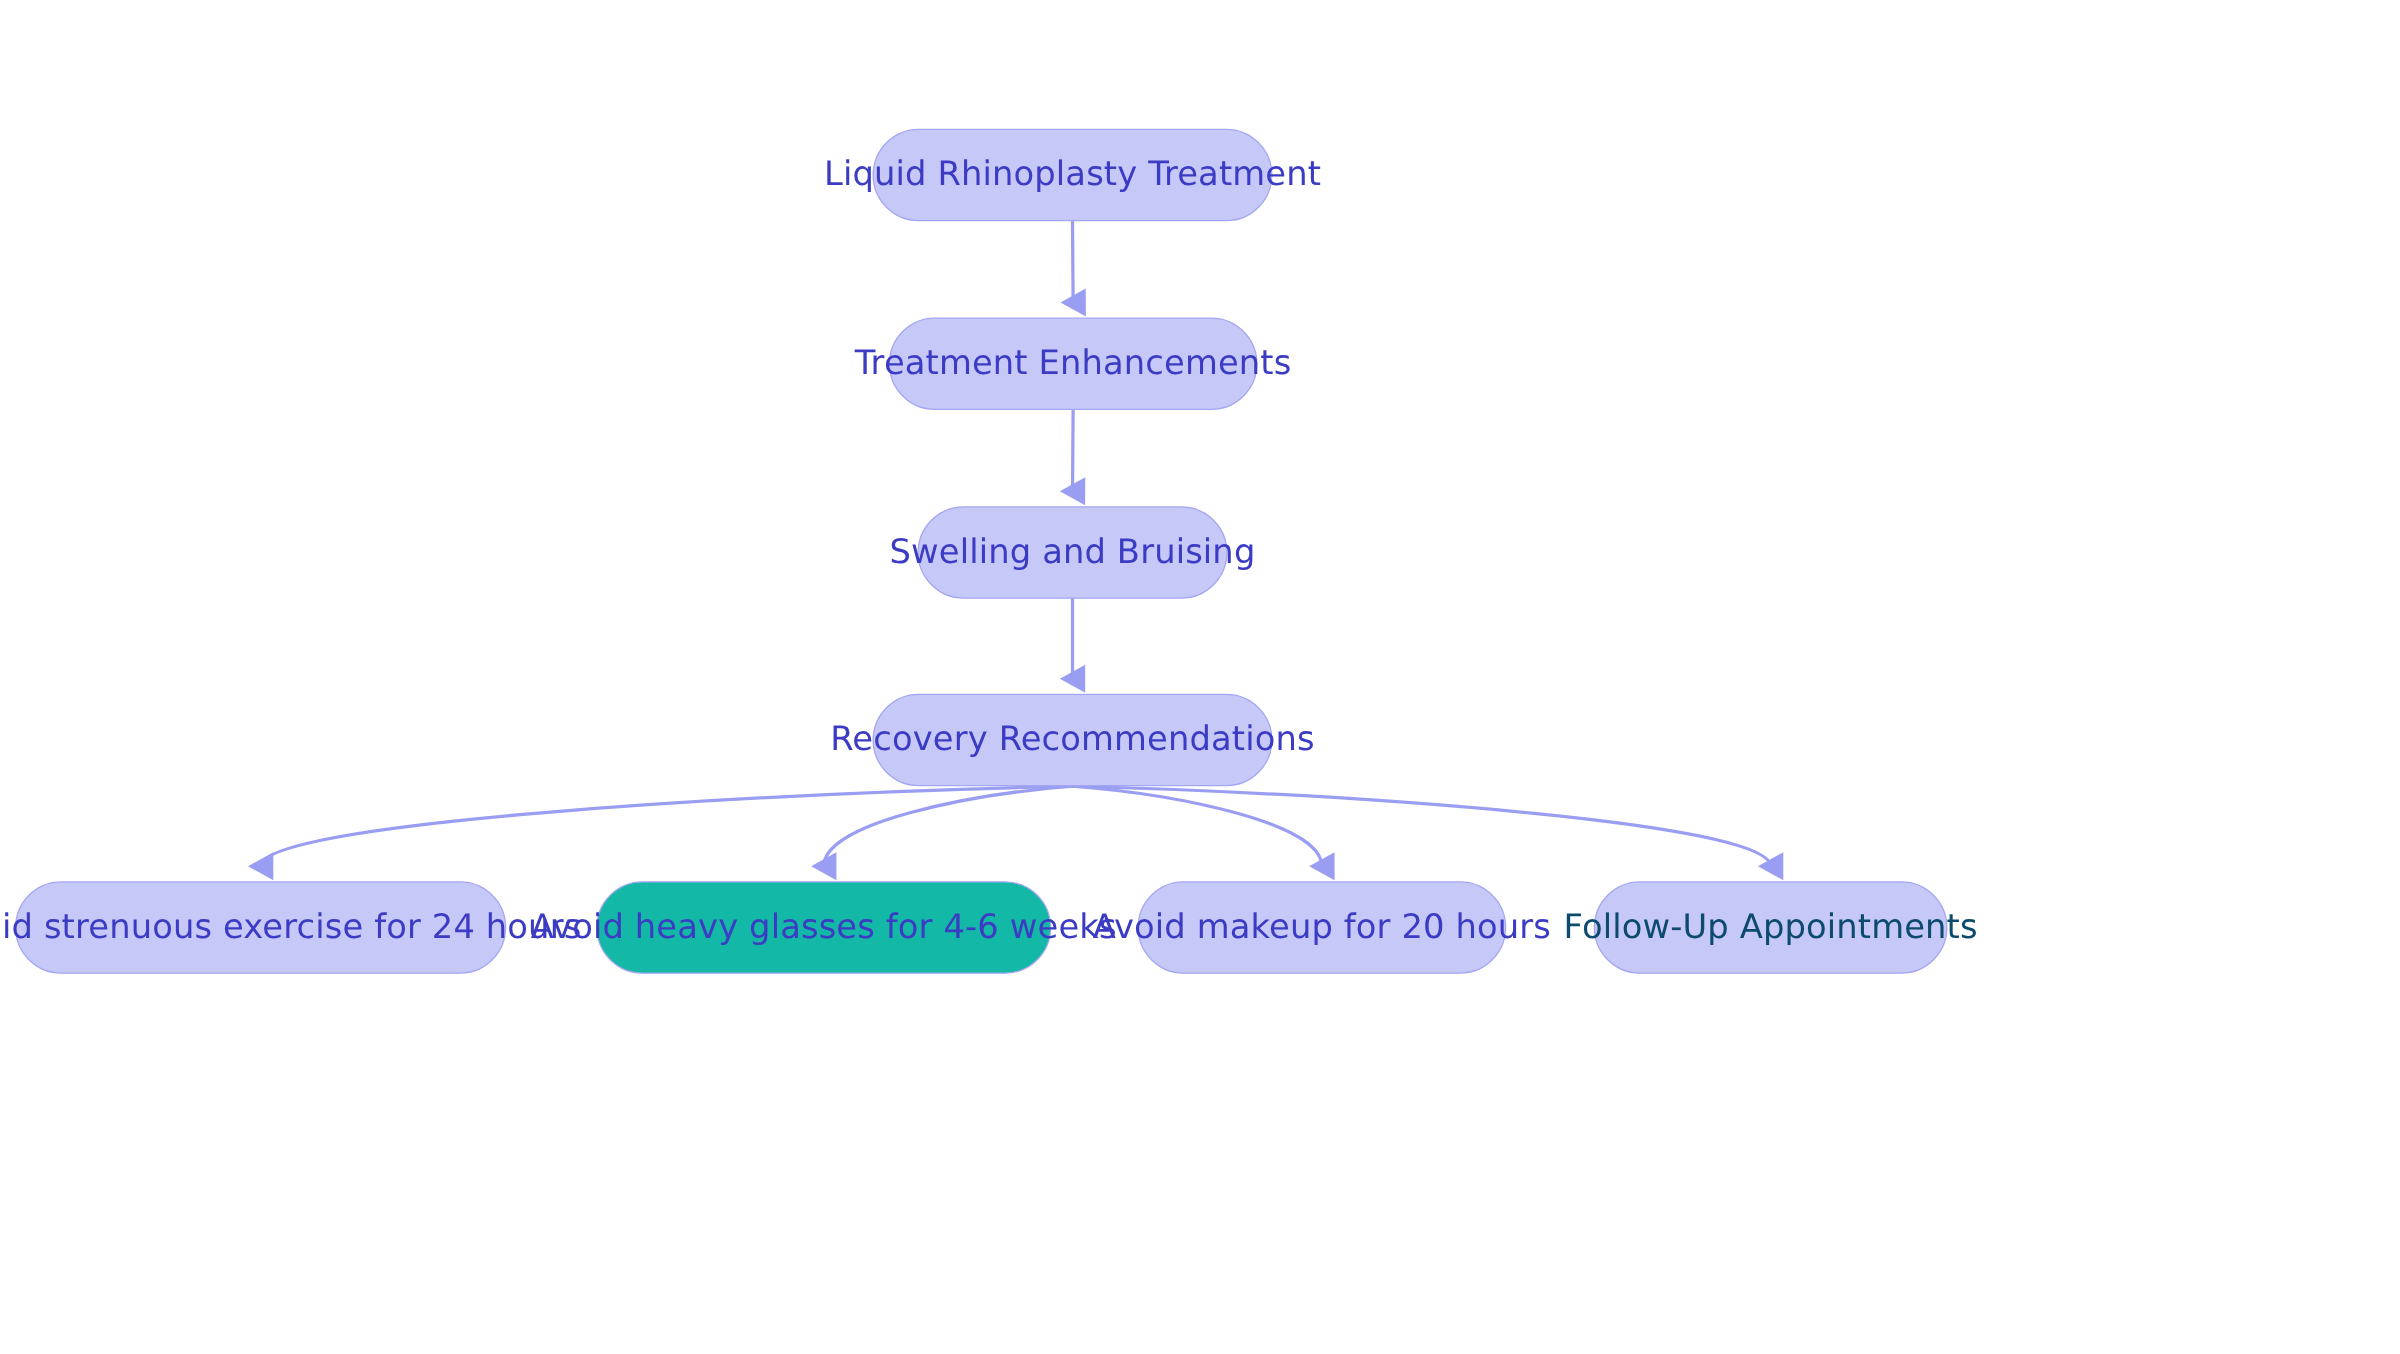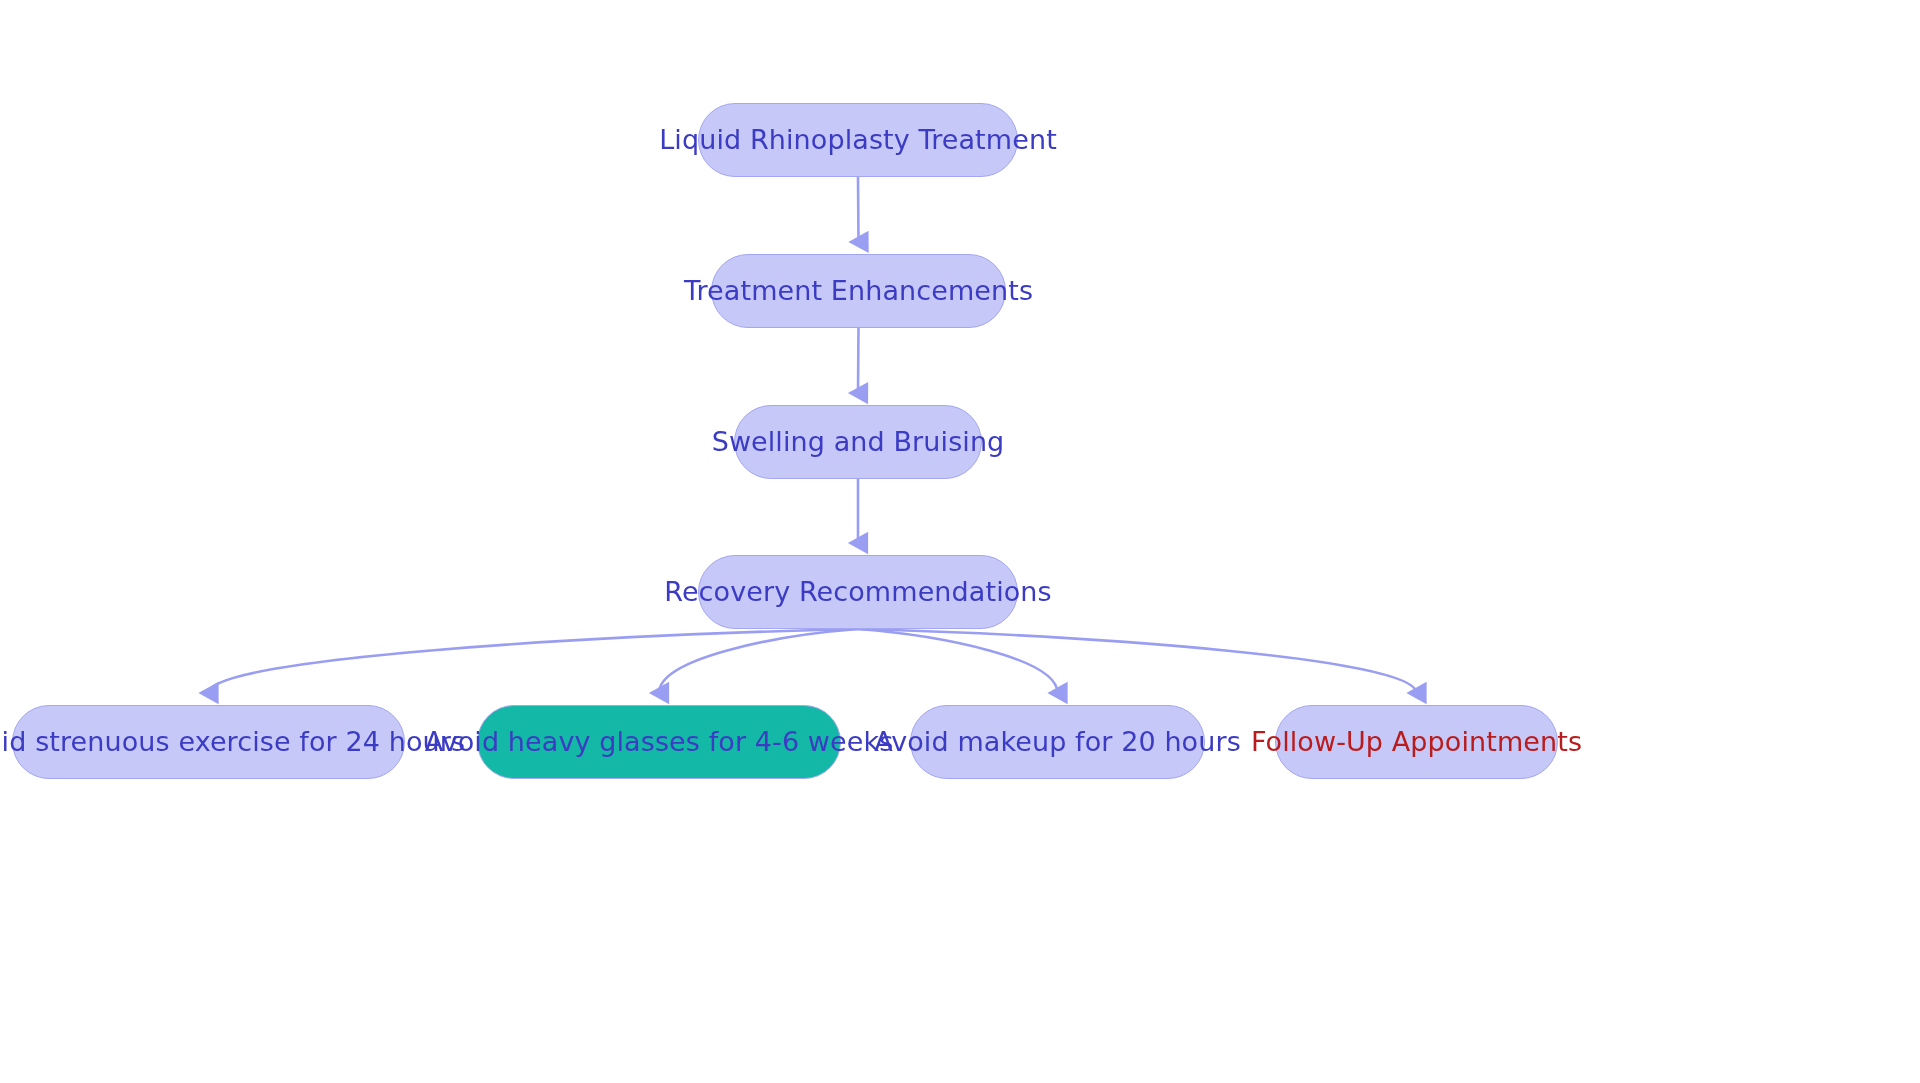--- a/index.html
+++ b/index.html
@@ -83,17 +83,17 @@
   </div>
   <div class="node" style="left: 12px; top: 705px; width: 393px; height: 74px; background: rgb(198, 200, 248); border-color: rgb(163, 166, 240); color: rgb(59, 59, 196);">
     <span>Avoid strenuous exercise for 24 hours</span>
   </div>
   <div class="node" style="left: 477px; top: 705px; width: 364px; height: 74px; background: #14b8a6; border-color: rgb(163, 166, 240); color: rgb(59, 59, 196);">
     <span>Avoid heavy glasses for 4-6 weeks</span>
   </div>
   <div class="node" style="left: 910px; top: 705px; width: 295px; height: 74px; background: rgb(198, 200, 248); border-color: rgb(163, 166, 240); color: rgb(59, 59, 196);">
     <span>Avoid makeup for 20 hours</span>
   </div>
-  <div class="node" style="left: 1275px; top: 705px; width: 283px; height: 74px; background: rgb(198, 200, 248); border-color: rgb(163, 166, 240); color: #b91c1c;">
+  <div class="node" style="left: 1275px; top: 705px; width: 283px; height: 74px; background: rgb(198, 200, 248); border-color: rgb(163, 166, 240); color: #0c4a6e;">
     <span>Follow-Up Appointments</span>
   </div>
 
 </div>
 
 </body></html>

